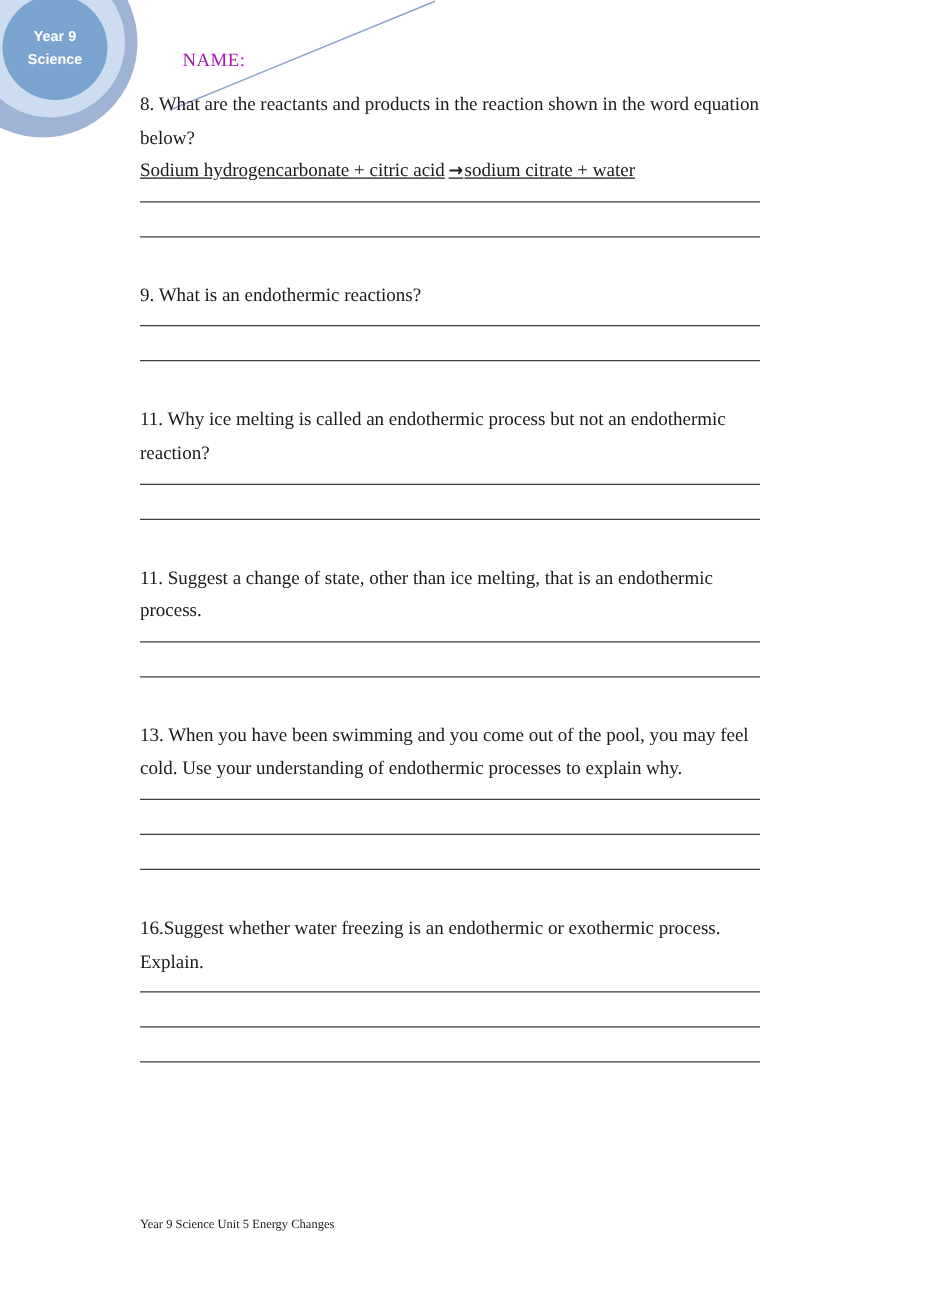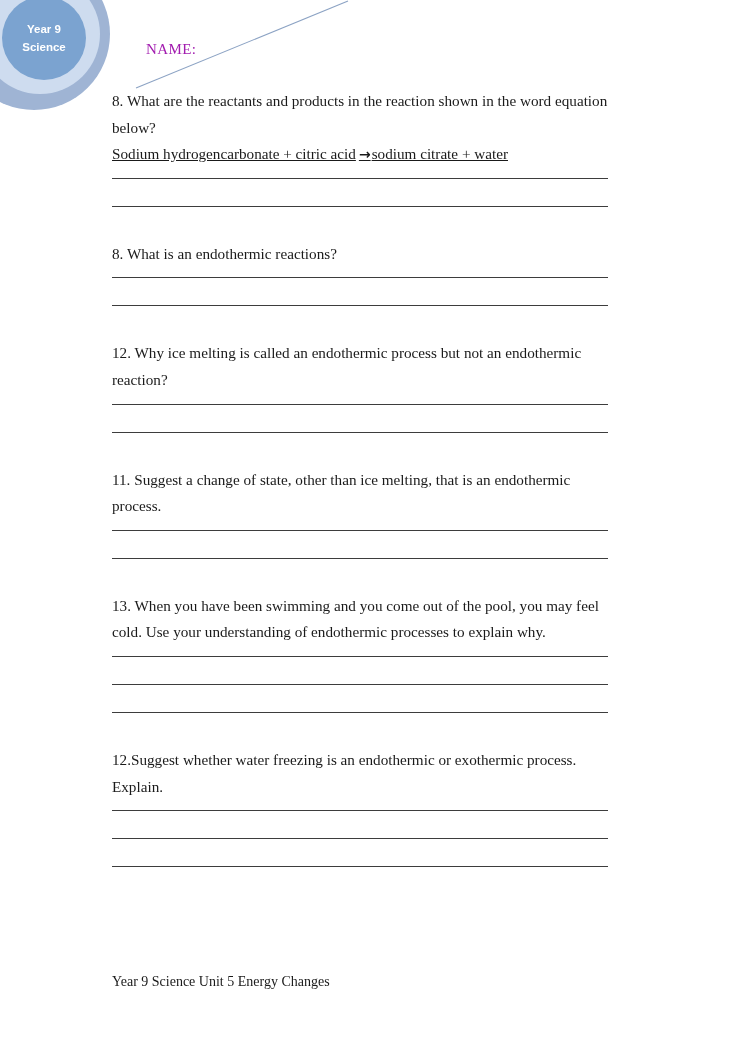--- a/index.html
+++ b/index.html
@@ -51,21 +51,21 @@
     font-size: 15px;
     letter-spacing: 0.4px;
     color: #a21caf;
     white-space: nowrap;
   }
 
   
   .sheet {
     position: absolute;
     left: 112px;
-    top: 88px;
+    top: 71px;
     width: 502px;
   }
 
   .qblock { margin-bottom: 6px; }
 
   .qtext {
     font-size: 15.2px;
     line-height: 26.6px;
     color: #1a1a1a;
     margin: 0;
@@ -96,21 +96,21 @@
     margin-bottom: 27px;
   }
   .aline:last-child { margin-bottom: 0; }
   .gap-md { height: 28px; }
 
   
   .footer {
     position: absolute;
     left: 112px;
     top: 974px;
-    font-size: 14px;
+    font-size: 10px;
     color: #1a1a1a;
     white-space: nowrap;
   }
 </style>
 </head>
 <body>
 
 <div class="logo-wrap">
   <svg width="176" height="154" viewBox="0 0 176 154" xmlns="http://www.w3.org/2000/svg">
     <circle cx="76" cy="68" r="76" fill="#9FB4D4"></circle>
@@ -136,31 +136,31 @@
     <p class="eqline"><span>Sodium hydrogencarbonate + citric acid</span><span class="arrow-glyph">→</span><span>sodium citrate + water</span></p>
     <div class="answer-lines">
       <div class="aline"></div>
       <div class="aline"></div>
     </div>
   </div>
 
   <div class="gap-md"></div>
 
   <div class="qblock">
-    <p class="qtext wide">8. What is an endothermic reactions?</p>
+    <p class="qtext wide">9. What is an endothermic reactions?</p>
     <div class="answer-lines">
       <div class="aline"></div>
       <div class="aline"></div>
     </div>
   </div>
 
   <div class="gap-md"></div>
 
   <div class="qblock">
-    <p class="qtext extrawide">12. Why ice melting is called an endothermic process but not an endothermic reaction?</p>
+    <p class="qtext extrawide">11. Why ice melting is called an endothermic process but not an endothermic reaction?</p>
     <div class="answer-lines">
       <div class="aline"></div>
       <div class="aline"></div>
     </div>
   </div>
 
   <div class="gap-md"></div>
 
   <div class="qblock">
     <p class="qtext wide">11. Suggest a change of state, other than ice melting, that is an endothermic process.</p>
@@ -177,21 +177,21 @@
     <div class="answer-lines">
       <div class="aline"></div>
       <div class="aline"></div>
       <div class="aline"></div>
     </div>
   </div>
 
   <div class="gap-md"></div>
 
   <div class="qblock">
-    <p class="qtext wide">12.Suggest whether water freezing is an endothermic or exothermic process. Explain.</p>
+    <p class="qtext wide">16.Suggest whether water freezing is an endothermic or exothermic process. Explain.</p>
     <div class="answer-lines">
       <div class="aline"></div>
       <div class="aline"></div>
       <div class="aline"></div>
     </div>
   </div>
 
 </div>
 
 <div class="footer">Year 9 Science Unit 5 Energy Changes</div>

